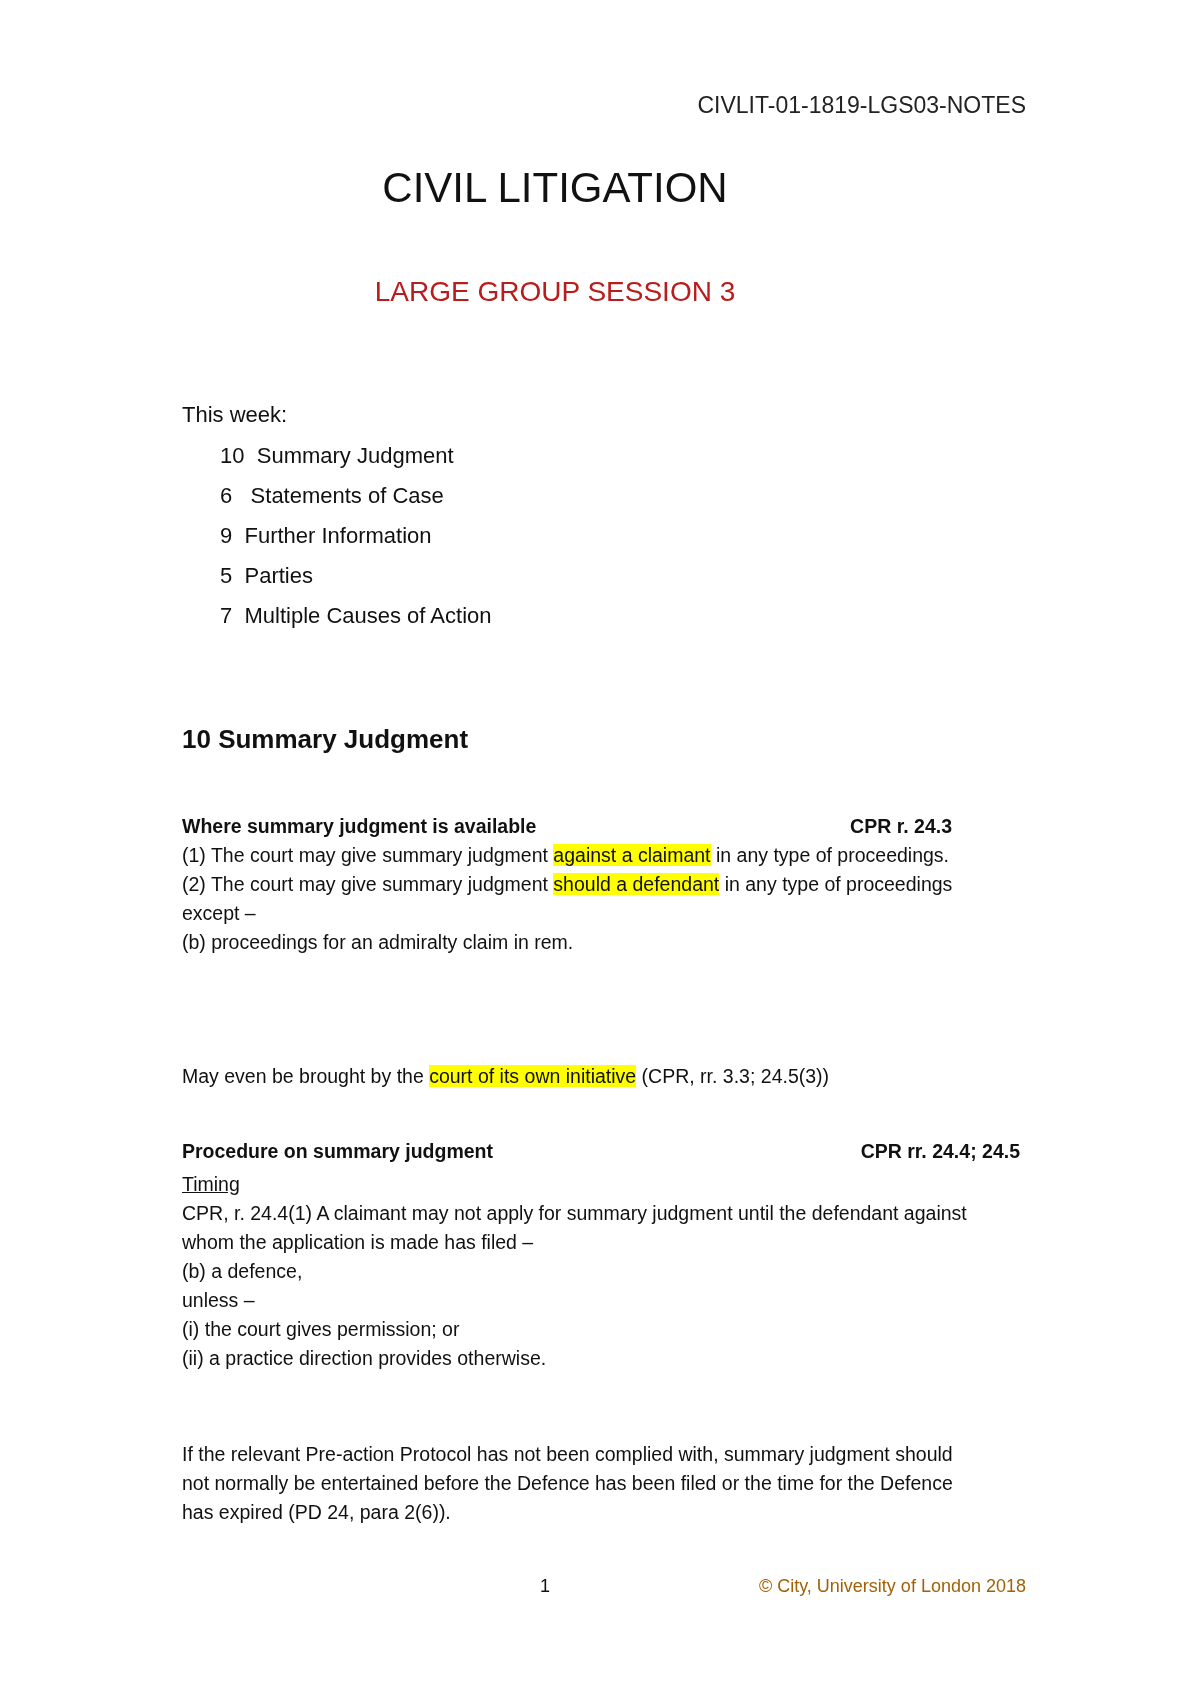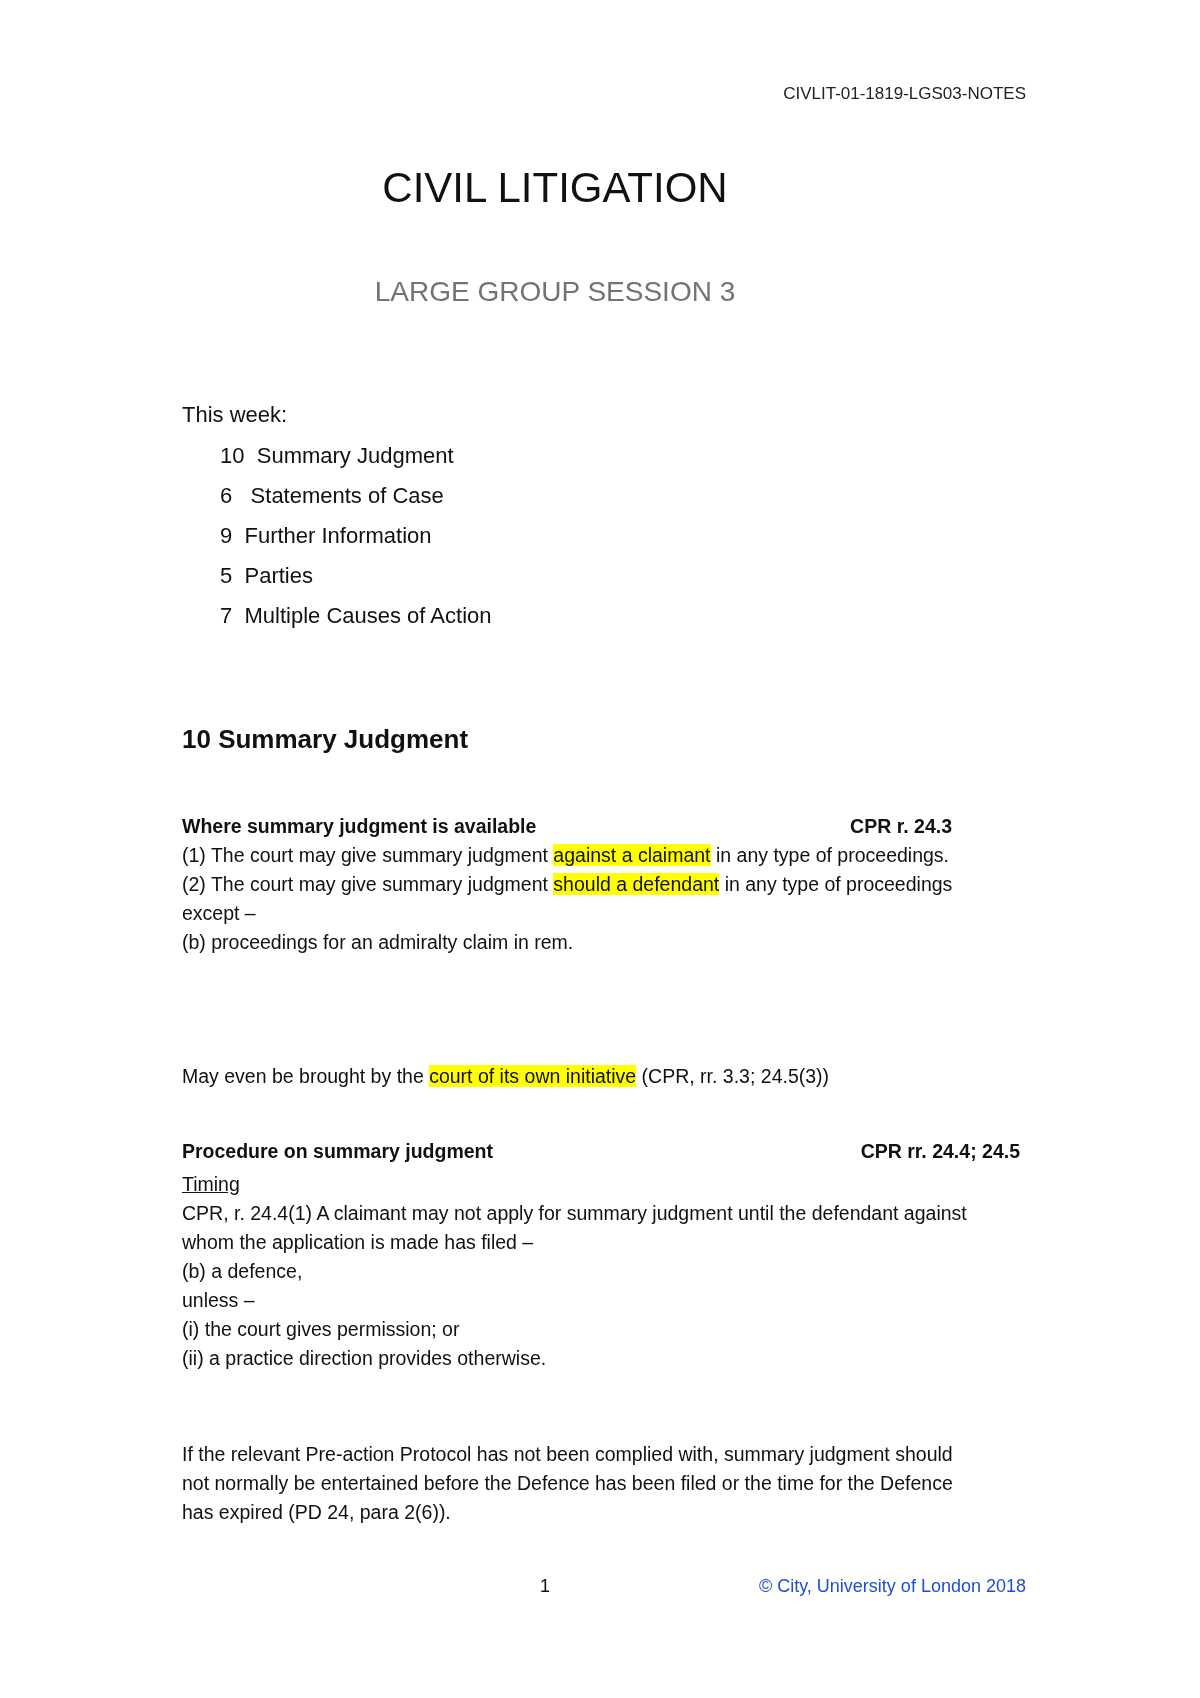--- a/index.html
+++ b/index.html
@@ -9,38 +9,38 @@
     }
     body {
       width: 1200px;
       height: 1698px;
       position: relative;
       overflow: hidden;
       font-family: "Liberation Sans", "DejaVu Sans", sans-serif;
       color: #111111;
     }
     .abs { position: absolute; white-space: nowrap; }
-    .doc-code { top: 84px; right: 174px; font-size: 17px; color: #222; }
+    .doc-code { top: 92px; right: 174px; font-size: 23px; color: #222; }
     .title { top: 164px; left: 0; width: 1110px; text-align: center; font-size: 42px; color: #111; }
-    .subtitle { top: 276px; left: 0; width: 1110px; text-align: center; font-size: 28px; color: #737373; }
+    .subtitle { top: 276px; left: 0; width: 1110px; text-align: center; font-size: 28px; color: #b91c1c; }
     .intro { top: 402px; left: 182px; font-size: 22px; }
     .week-list { position: absolute; top: 442px; left: 220px; margin: 0; padding: 0; list-style: none; }
     .week-list li { font-size: 22px; height: 40px; line-height: 28px; white-space: pre; }
     .section-heading { top: 724px; left: 182px; font-size: 26px; font-weight: bold; }
     .para { position: absolute; left: 182px; width: 840px; font-size: 19.5px; line-height: 29px; }
     .row-head { display: flex; justify-content: space-between; font-weight: bold; font-size: 19.5px; }
     .row-head .ref { margin-right: 8px; }
     .hl { background: #ffff00; }
     .u { text-decoration: underline; }
     .block-1 { top: 812px; width: 778px; }
     .block-2 { top: 1062px; }
     .block-3 { top: 1137px; width: 838px; }
     .block-4 { top: 1440px; }
     .page-num { top: 1576px; left: 540px; font-size: 18px; }
-    .copyright { top: 1576px; right: 174px; font-size: 18px; color: #1d4ed8; }
+    .copyright { top: 1576px; right: 174px; font-size: 18px; color: #a16207; }
     .line { display: block; }
   </style>
 </head>
 <body>
 
 <div class="abs doc-code">CIVLIT-01-1819-LGS03-NOTES</div>
 
 <div class="abs title">CIVIL LITIGATION</div>
 <div class="abs subtitle">LARGE GROUP SESSION 3</div>
 

